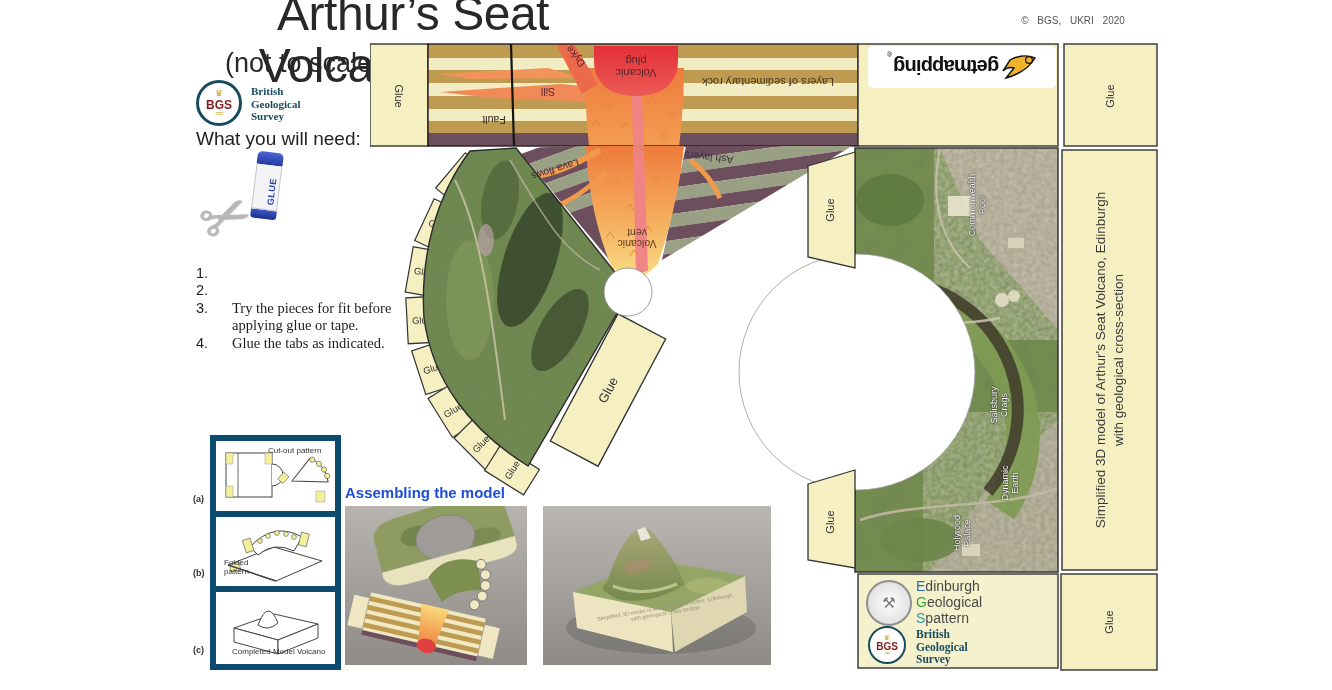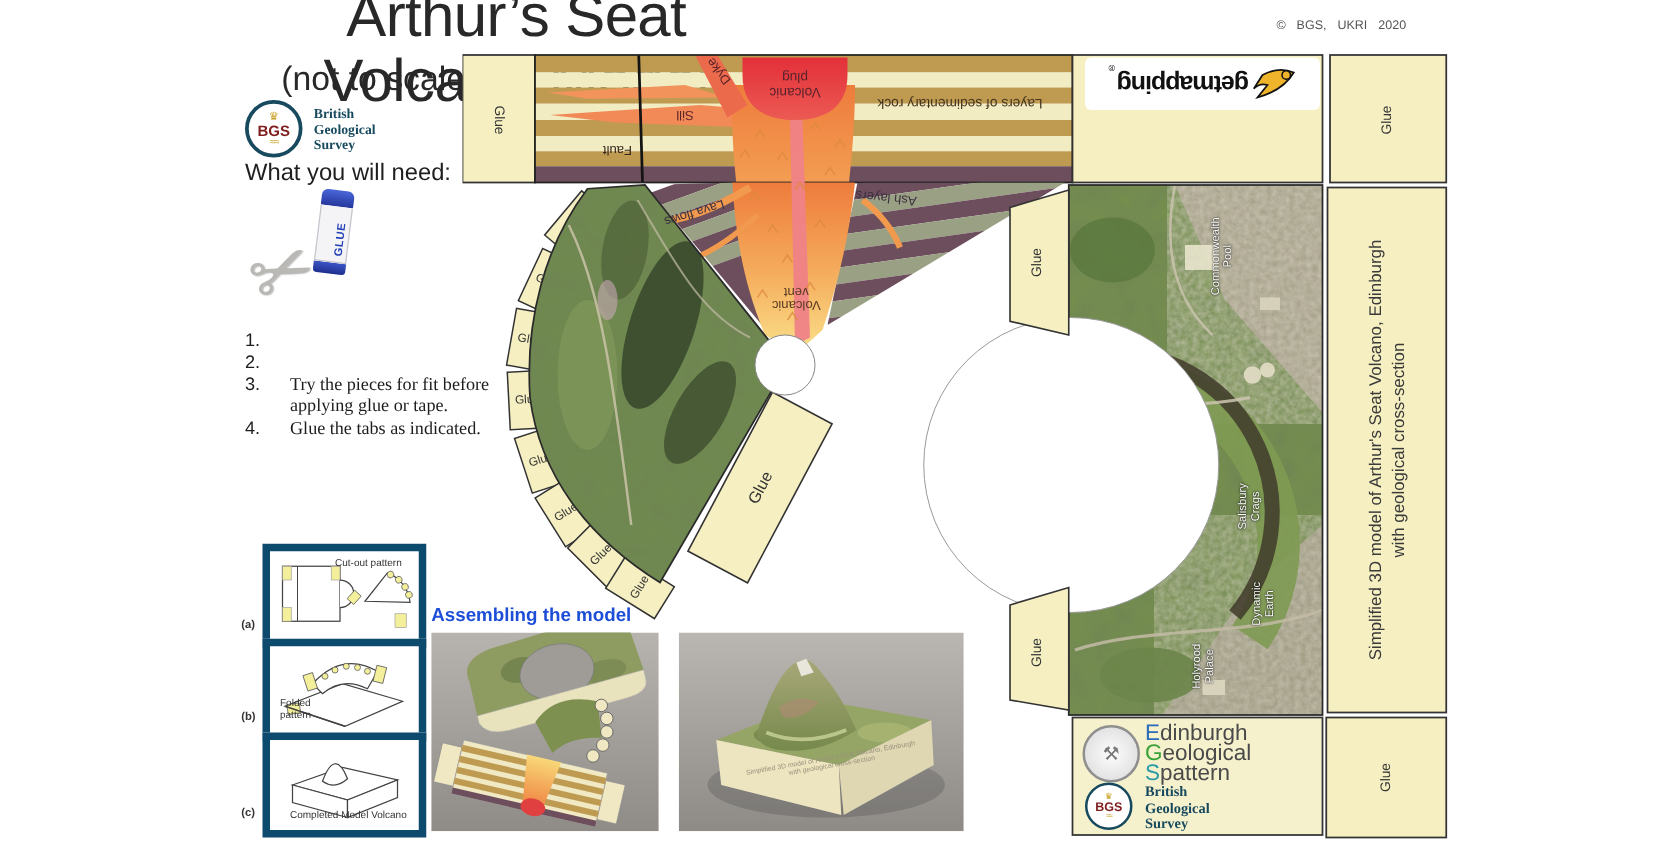--- a/index.html
+++ b/index.html
@@ -26,21 +26,21 @@
   .figcap{position:absolute;font-size:8px;color:#333;line-height:1.1;white-space:pre-line;}
   .photoheading{position:absolute;font-size:15px;font-weight:bold;color:#1d4ed8;}
   .glue-stick{position:absolute;left:254px;top:152px;width:26px;transform:rotate(7deg);}
   .gs-cap{height:13px;background:linear-gradient(#4a66d8,#24379c);border-radius:5px 5px 1px 1px;}
   .gs-body{height:44px;background:#f4f4f6;border:1px solid #c5c5cc;border-top:none;position:relative;}
   .gs-label{position:absolute;left:4px;top:21px;transform:rotate(-90deg);color:#2743b8;
      font-size:9px;font-weight:bold;letter-spacing:.5px;}
   .gs-base{height:9px;background:linear-gradient(#3c55c8,#1e2f8c);border-radius:0 0 3px 3px;}
   .scissors{position:absolute;left:200px;top:182px;font-size:60px;color:#b9b8b5;
      transform:rotate(-24deg);text-shadow:1px 1px 1px rgba(0,0,0,.25);}
-  #egs-text{left:916px;top:578px;width:130px;font-size:18px;line-height:16px;color:#4a4a4a;}
+  #egs-text{left:916px;top:578px;width:130px;font-size:14px;line-height:16px;color:#4a4a4a;}
   #getmapping{left:868px;top:46px;width:188px;height:42px;background:#fff;border-radius:5px;
      transform:rotate(180deg);display:flex;align-items:center;justify-content:center;gap:2px;}
   #getmapping .gm-name{font-weight:bold;font-size:20px;color:#111;letter-spacing:-.8px;}
   #getmapping .gm-reg{font-size:7px;color:#111;align-self:flex-end;margin-bottom:4px;}
   .boxtext{color:#9b927c;}
 </style>
 </head>
 <body>
 
 <div class="lbl" id="title" style="width:440px;height:44px;">Arthur’s Seat Volcano Model</div>

